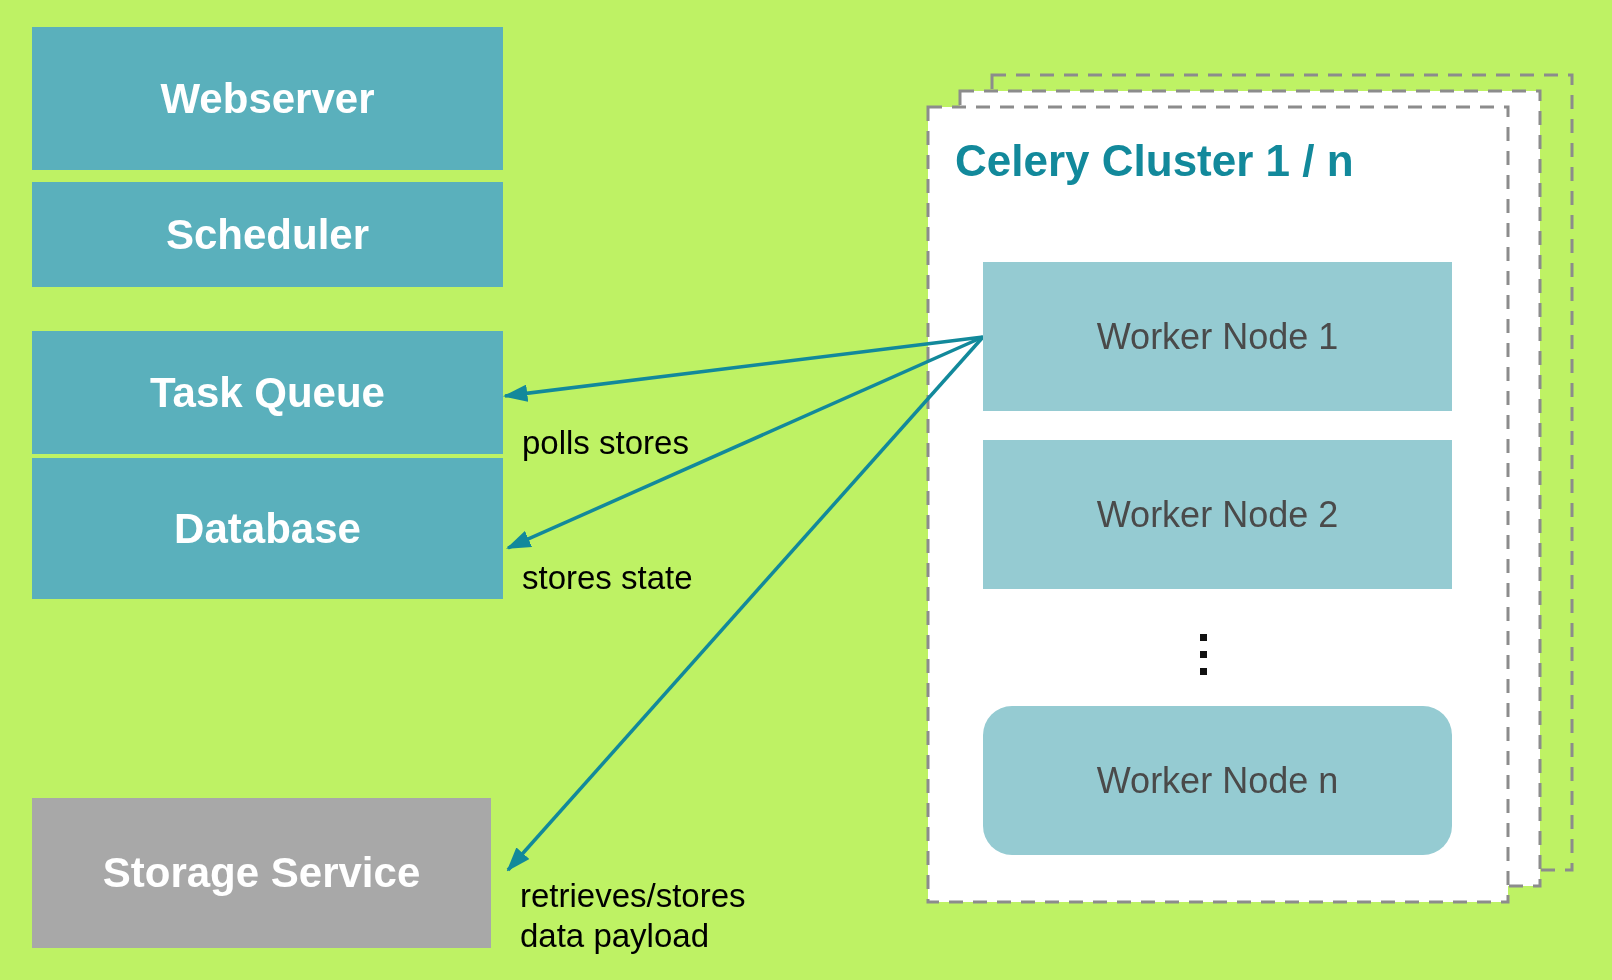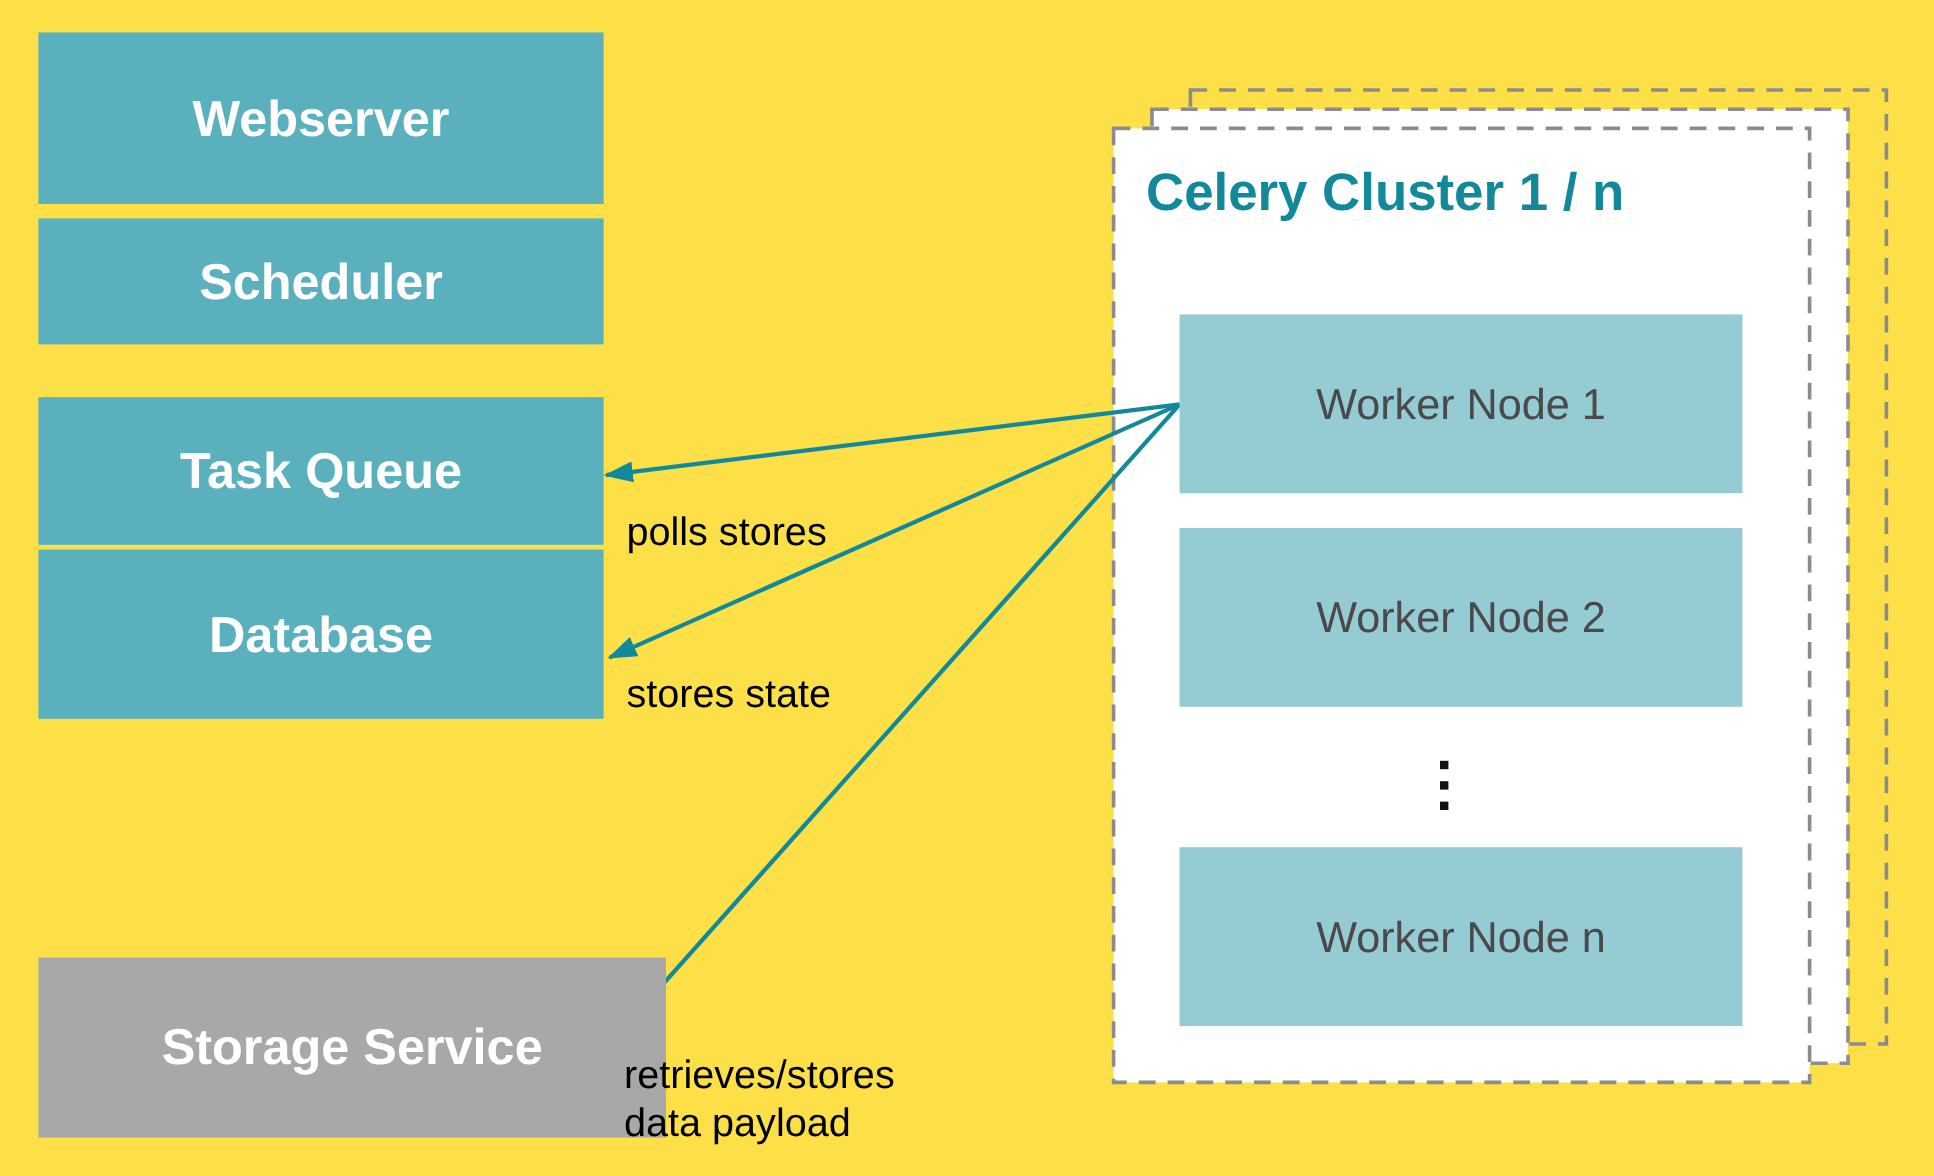--- a/index.html
+++ b/index.html
@@ -5,21 +5,21 @@
   html, body {
     margin: 0;
     padding: 0;
     background: #ffffff;
     font-family: "Liberation Sans", sans-serif;
   }
   .canvas {
     position: relative;
     width: 1612px;
     height: 980px;
-    background: #fde047;
+    background: #bef264;
     overflow: hidden;
   }
   .layer-svg {
     position: absolute;
     left: 0; top: 0;
     z-index: 1;
   }
   .node {
     position: absolute;
     display: flex;
@@ -33,21 +33,21 @@
     left: 32px;
     width: 471px;
     background: #5ab0bc;
     color: #ffffff;
     font-weight: bold;
     font-size: 42px;
   }
   .storage-node {
     left: 32px;
     top: 798px;
-    width: 523px;
+    width: 459px;
     height: 150px;
     background: #a8a8a8;
     color: #ffffff;
     font-weight: bold;
     font-size: 42px;
   }
   .worker-node {
     left: 983px;
     width: 469px;
     height: 149px;
@@ -135,21 +135,21 @@
   <div class="node worker-node" style="top:440px;">
     <span>Worker Node 2</span>
   </div>
 
   <div class="vdots">
     <div class="dot"></div>
     <div class="dot"></div>
     <div class="dot"></div>
   </div>
 
-  <div class="node worker-node" style="top:706px;">
+  <div class="node worker-node" style="top:706px;border-radius:29px;">
     <span>Worker Node n</span>
   </div>
 
   <div class="edge-label" style="left:522px;top:423px;">polls stores</div>
   <div class="edge-label" style="left:522px;top:558px;">stores state</div>
   <div class="edge-label" style="left:520px;top:876px;">
     <div>retrieves/stores</div>
     <div>data payload</div>
   </div>
 

